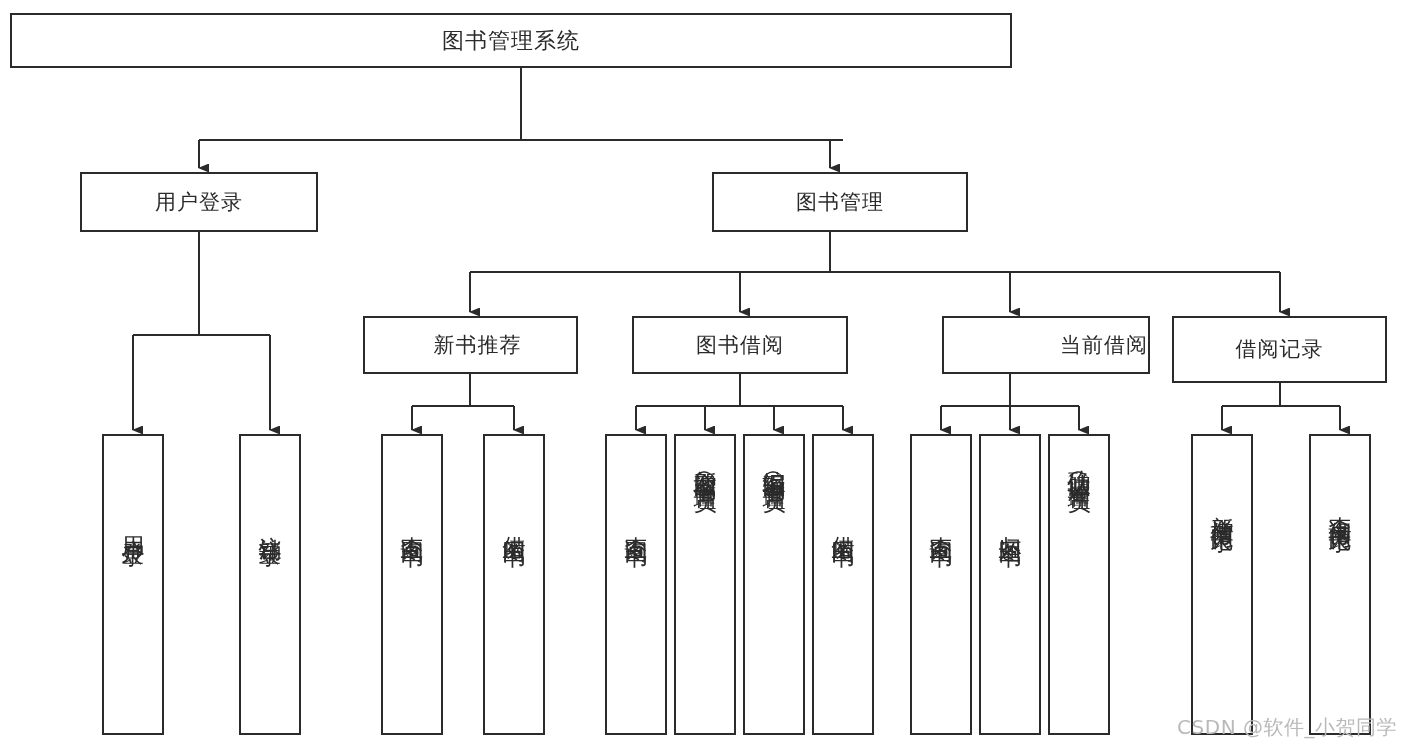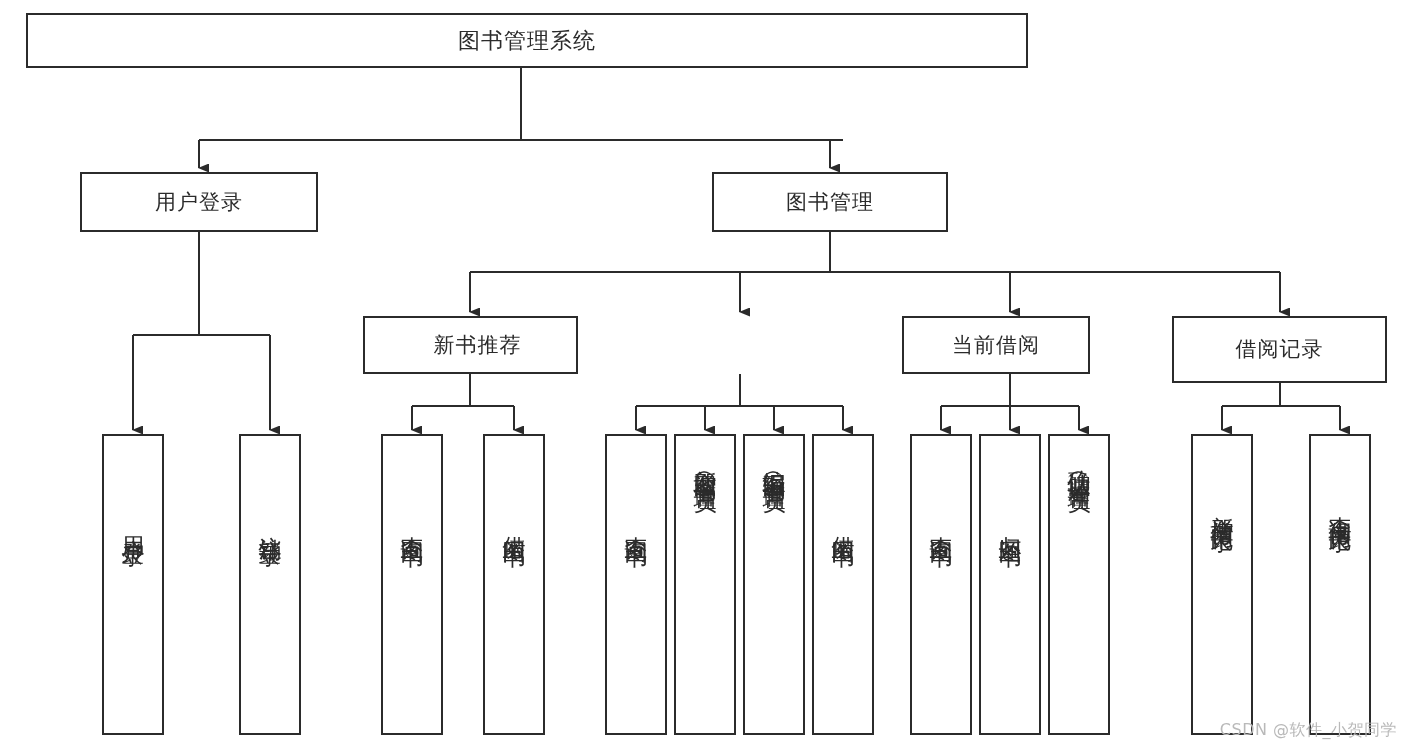--- a/index.html
+++ b/index.html
@@ -66,21 +66,21 @@
   .node.vertical.mid .node-label {
     padding-top: 66px;
   }
   .node.vertical.midlow .node-label {
     padding-top: 46px;
   }
   #watermark {
     position: absolute;
     right: 8px;
     bottom: 6px;
-    font-size: 16px;
+    font-size: 20px;
     color: #b9b9b9;
     letter-spacing: 0.5px;
     z-index: 5;
     white-space: nowrap;
   }
 </style>
 </head>
 <body>
 
 <div id="diagram-root">
@@ -129,38 +129,41 @@
       <path d="M1010,406 L1010,430" marker-end="url(#arrowhead)"></path>
       <path d="M1079,406 L1079,430" marker-end="url(#arrowhead)"></path>
 
       <path d="M1280,374 L1280,406"></path>
       <path d="M1222,406 L1340,406"></path>
       <path d="M1222,406 L1222,430" marker-end="url(#arrowhead)"></path>
       <path d="M1340,406 L1340,430" marker-end="url(#arrowhead)"></path>
     </g>
   </svg>
 
-  <div class="node horizontal root" style="left:26px; top:13px; width:1002px; height:55px;">
+  <div class="node horizontal root" style="left:10px; top:13px; width:1002px; height:55px;">
     <span class="node-label">图书管理系统</span>
   </div>
 
   <div class="node horizontal" style="left:80px; top:172px; width:238px; height:60px;">
     <span class="node-label">用户登录</span>
   </div>
 
-  <div class="node horizontal" style="left:712px; top:172px; width:236px; height:60px;">
+  <div class="node horizontal" style="left:712px; top:172px; width:256px; height:60px;">
     <span class="node-label">图书管理</span>
   </div>
 
   <div class="node horizontal" style="left:363px; top:316px; width:215px; height:58px;padding-left:14px;">
     <span class="node-label">新书推荐</span>
   </div>
 
-
-  <div class="node horizontal" style="left:902px; top:316px; width:188px; height:58px;">
+  <div class="node horizontal" style="left:632px; top:316px; width:216px; height:58px;">
+    <span class="node-label">图书借阅</span>
+  </div>
+
+  <div class="node horizontal" style="left:942px; top:316px; width:208px; height:58px;justify-content:flex-end;">
     <span class="node-label">当前借阅</span>
   </div>
 
   <div class="node horizontal" style="left:1172px; top:316px; width:215px; height:67px;">
     <span class="node-label">借阅记录</span>
   </div>
 
   <div class="node vertical mid" style="left:102px; top:434px; width:62px; height:301px;">
     <span class="node-label">用户登录</span>
   </div>

